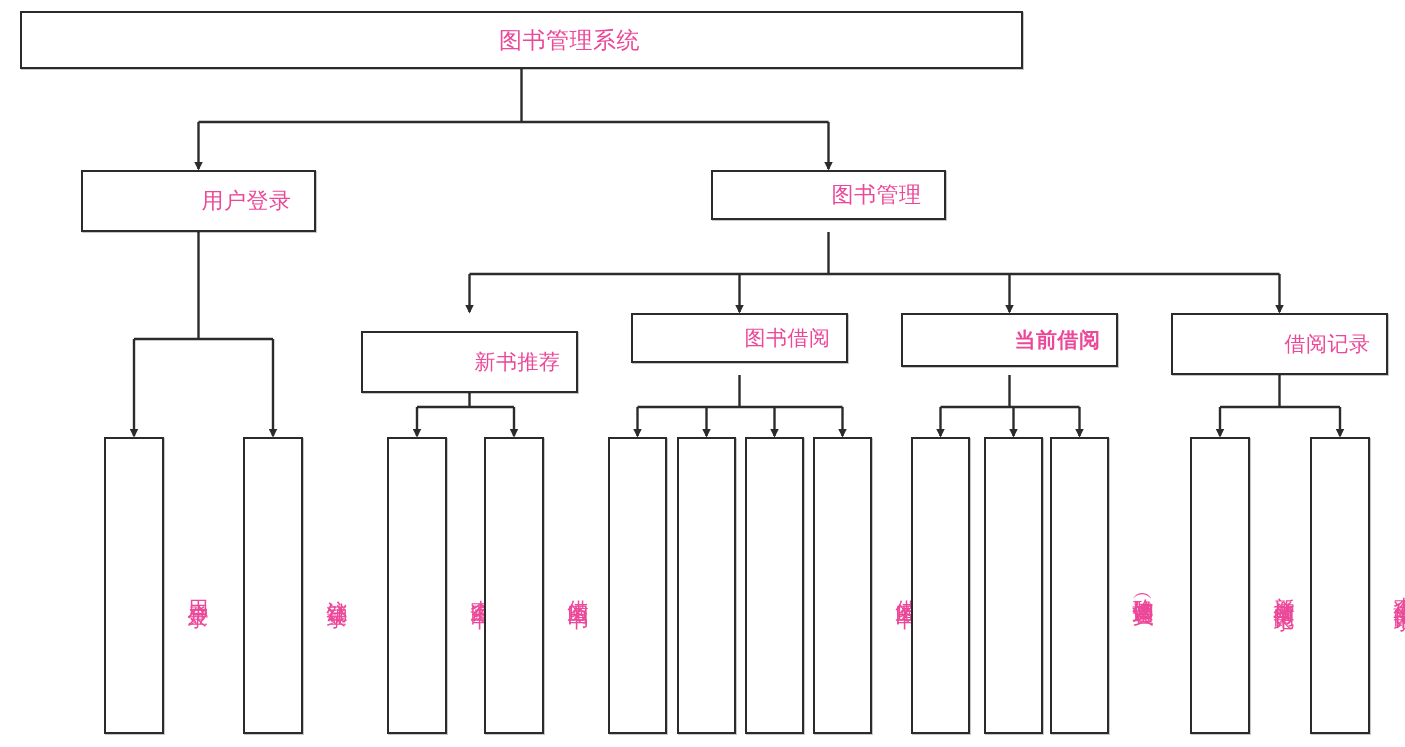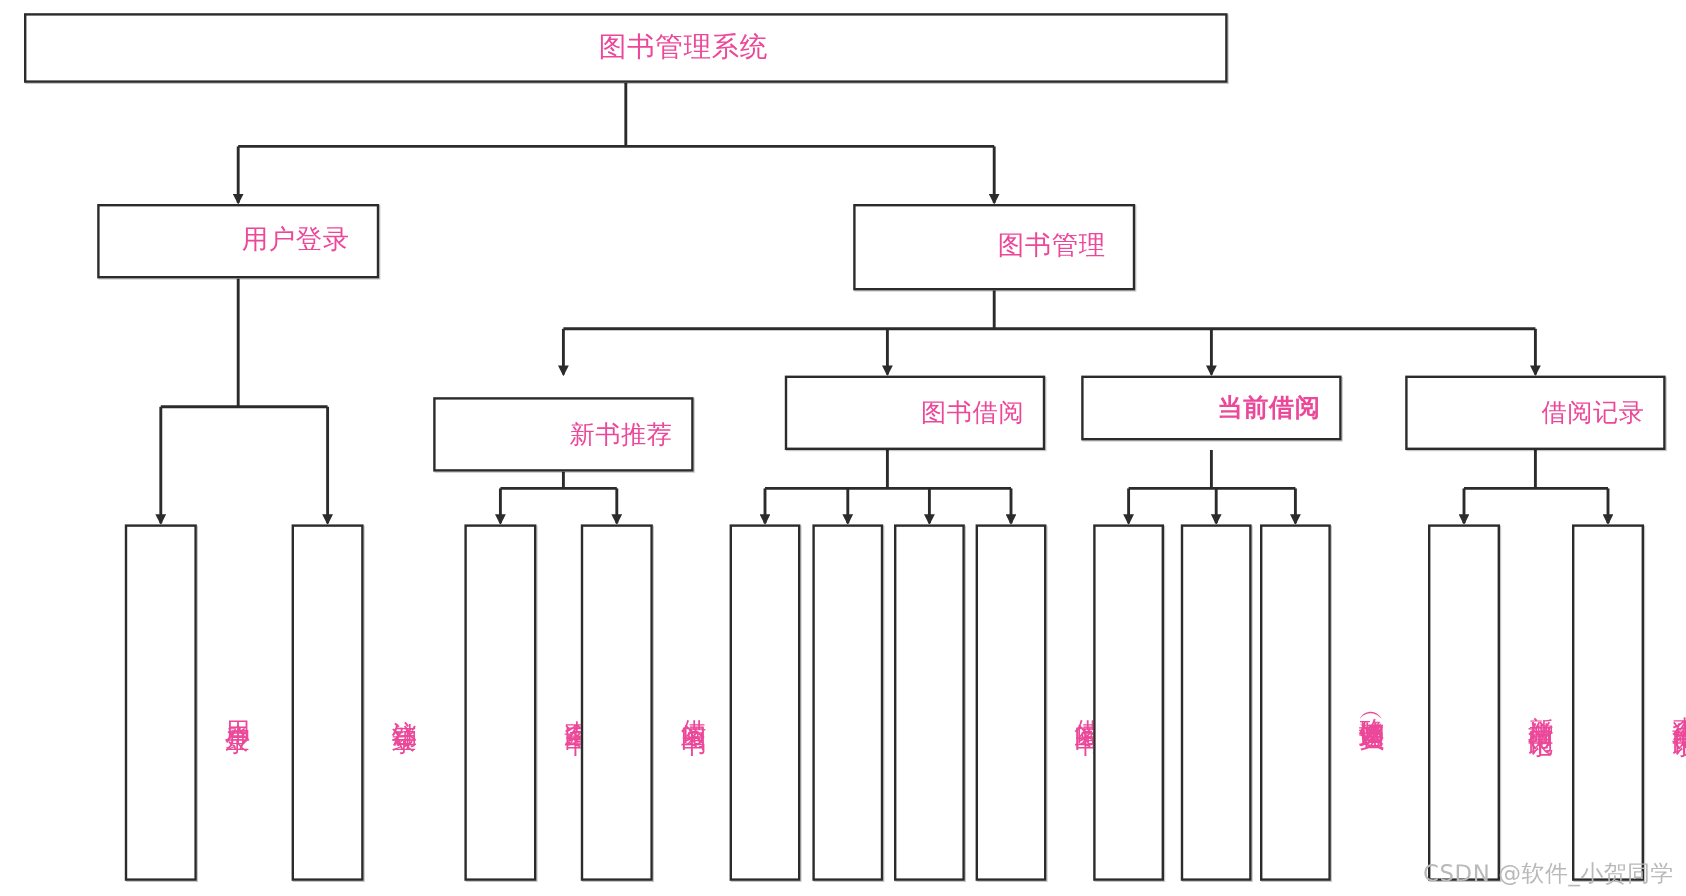--- a/index.html
+++ b/index.html
@@ -126,27 +126,27 @@
         <line x1="1340" y1="407" x2="1340" y2="436" marker-end="url(#arrowhead)"></line>
       </g>
   </svg>
   <div id="node-layer">
       <div class="node-box lvl1" style="left: 20px; top: 11px; width: 1003px; height: 58px;">
         <div class="node-label">图书管理系统</div>
       </div>
       <div class="node-box lvl2" style="left: 81px; top: 170px; width: 235px; height: 62px;">
         <div class="node-label">用户登录</div>
       </div>
-      <div class="node-box lvl2" style="left: 711px; top: 170px; width: 235px; height: 72px;">
+      <div class="node-box lvl2" style="left: 711px; top: 170px; width: 235px; height: 50px;">
         <div class="node-label">图书管理</div>
       </div>
       <div class="node-box lvl3" style="left: 361px; top: 331px; width: 217px; height: 62px;">
         <div class="node-label">新书推荐</div>
       </div>
-      <div class="node-box lvl3" style="left: 654px; top: 313px; width: 217px; height: 62px; padding-left: 32px;">
+      <div class="node-box lvl3" style="left: 631px; top: 313px; width: 217px; height: 50px; padding-left: 32px;">
         <div class="node-label">图书借阅</div>
       </div>
       <div class="node-box lvl3" style="left: 901px; top: 313px; width: 217px; height: 54px; font-weight: bold;">
         <div class="node-label">当前借阅</div>
       </div>
       <div class="node-box lvl3" style="left: 1171px; top: 313px; width: 217px; height: 62px; font-family: Liberation Serif, serif;">
         <div class="node-label">借阅记录</div>
       </div>
       <div class="node-box lvl4 leaf" style="left: 104px; top: 437px; width: 60px; height: 297px;">
         <div class="node-label">用户登录</div>
@@ -181,14 +181,13 @@
       <div class="node-box lvl4 leaf tall-text" style="left: 1050px; top: 437px; width: 59px; height: 297px;">
         <div class="node-label">确认归还（管理员）</div>
       </div>
       <div class="node-box lvl4 leaf" style="left: 1190px; top: 437px; width: 60px; height: 297px;">
         <div class="node-label">新增借阅记录</div>
       </div>
       <div class="node-box lvl4 leaf" style="left: 1310px; top: 437px; width: 60px; height: 297px;">
         <div class="node-label">查询借阅记录</div>
       </div>
     </div>
-  <div id="watermark">CSDN @软件_小贺同学</div>
 </div>
 
 </body></html>

